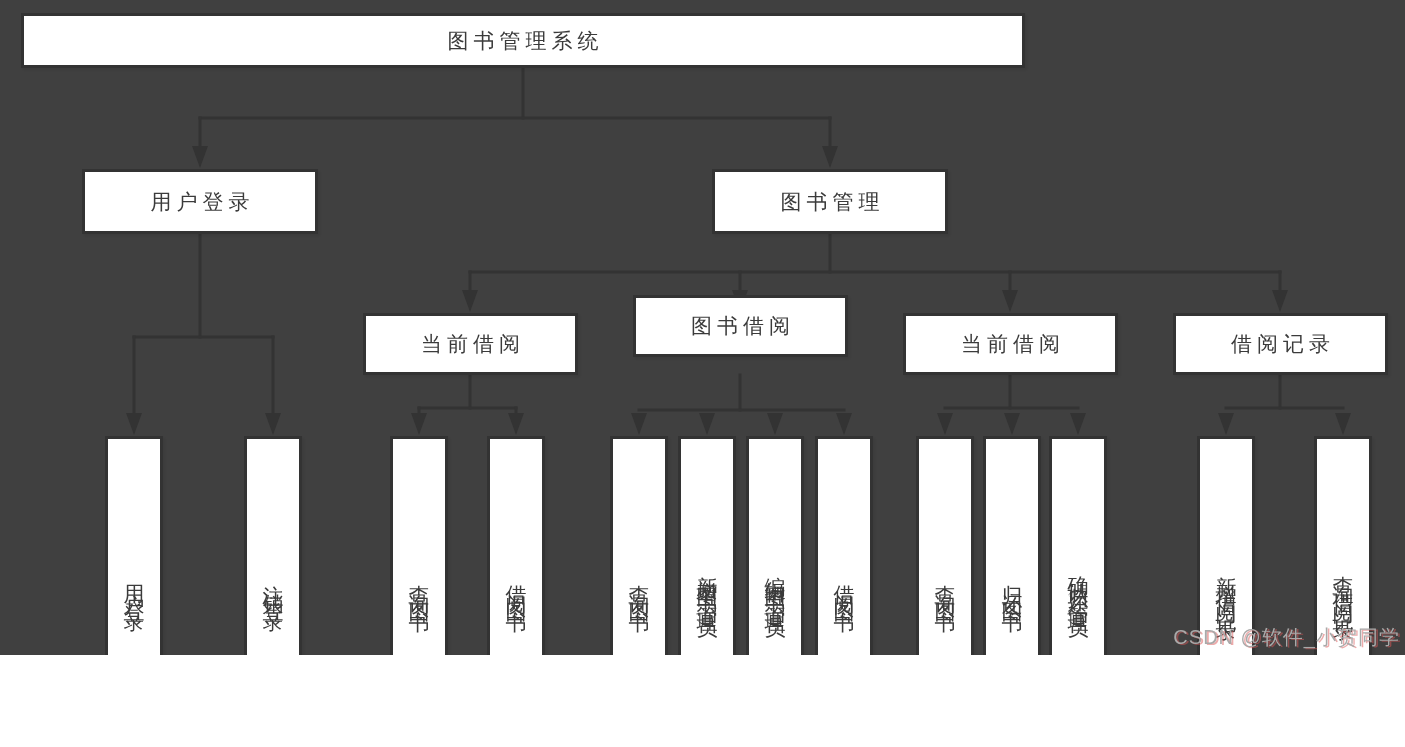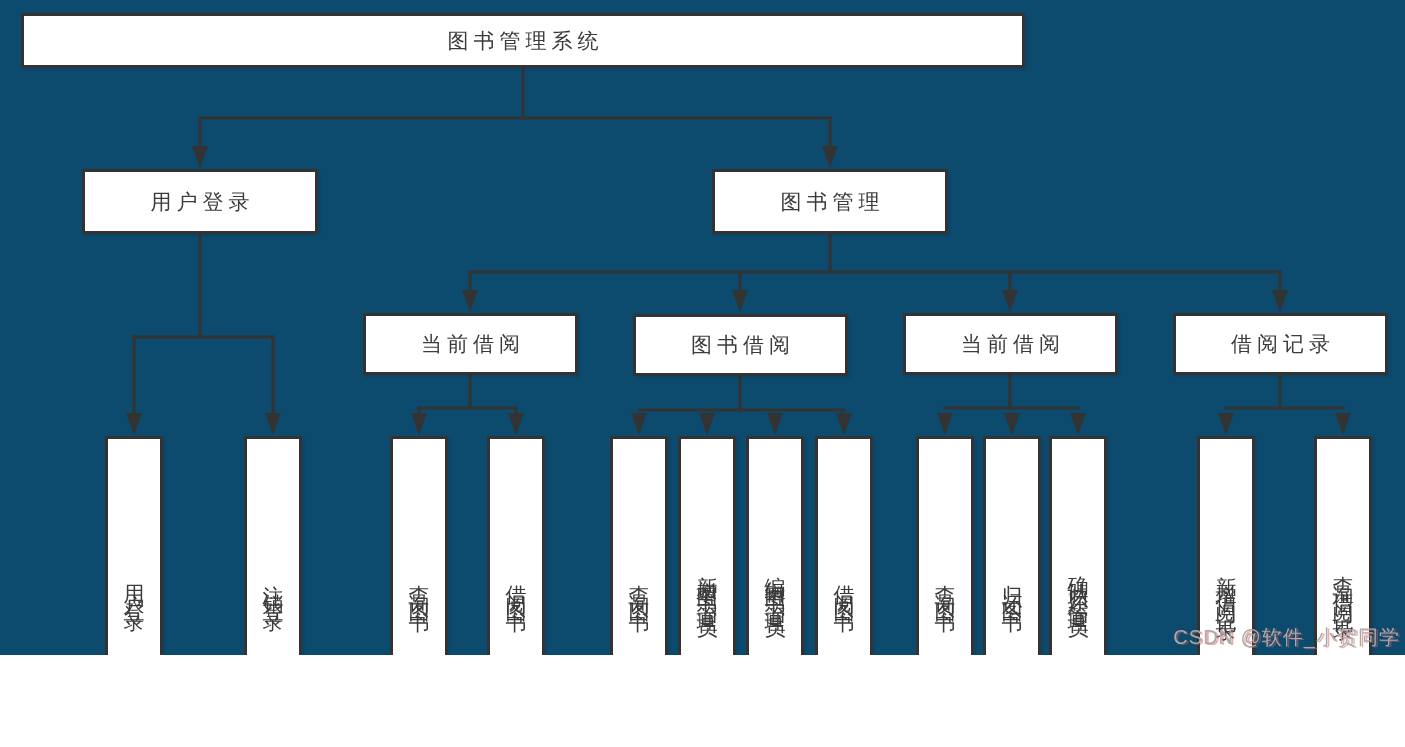--- a/index.html
+++ b/index.html
@@ -1,20 +1,20 @@
 <!DOCTYPE html>
 <html><head>
 <meta charset="utf-8">
 <style>
   html, body { margin: 0; padding: 0; background: #ffffff; }
   .canvas {
     position: relative;
     width: 1405px;
     height: 655px;
-    background: #0c4a6e;
+    background: #404040;
     font-family: "Liberation Sans", sans-serif;
     overflow: hidden;
     text-align: right;
   }
   svg.wires { position: absolute; left: 0; top: 0; z-index: 1; }
   .box {
     position: absolute;
     box-sizing: border-box;
     background: #ffffff;
     border: 3px solid #333333;
@@ -126,21 +126,21 @@
       <polygon points="1335,413 1351,413 1343,435" stroke="none"></polygon>
     </g>
   </svg>
 
   <div class="box" style="left:21px; top:13px; width:1004px; height:55px;">图书管理系统</div>
 
   <div class="box" style="left:82px; top:169px; width:236px; height:65px;">用户登录</div>
   <div class="box" style="left:712px; top:169px; width:236px; height:65px;">图书管理</div>
 
   <div class="box" style="left:363px; top:313px; width:215px; height:62px;">当前借阅</div>
-  <div class="box" style="left:633px; top:314px; width:215px; height:62px;">图书借阅</div>
+  <div class="box" style="left:633px; top:295px; width:215px; height:62px;">图书借阅</div>
   <div class="box" style="left:903px; top:313px; width:215px; height:62px;font-family:Liberation Serif, serif;">当前借阅</div>
   <div class="box" style="left:1173px; top:313px; width:215px; height:62px;">借阅记录</div>
 
   <div class="box leaf" style="left:105px;">
     <span class="vtext">用户登录</span>
   </div>
   <div class="box leaf" style="left:244px;">
     <span class="vtext">注销登录</span>
   </div>
 

